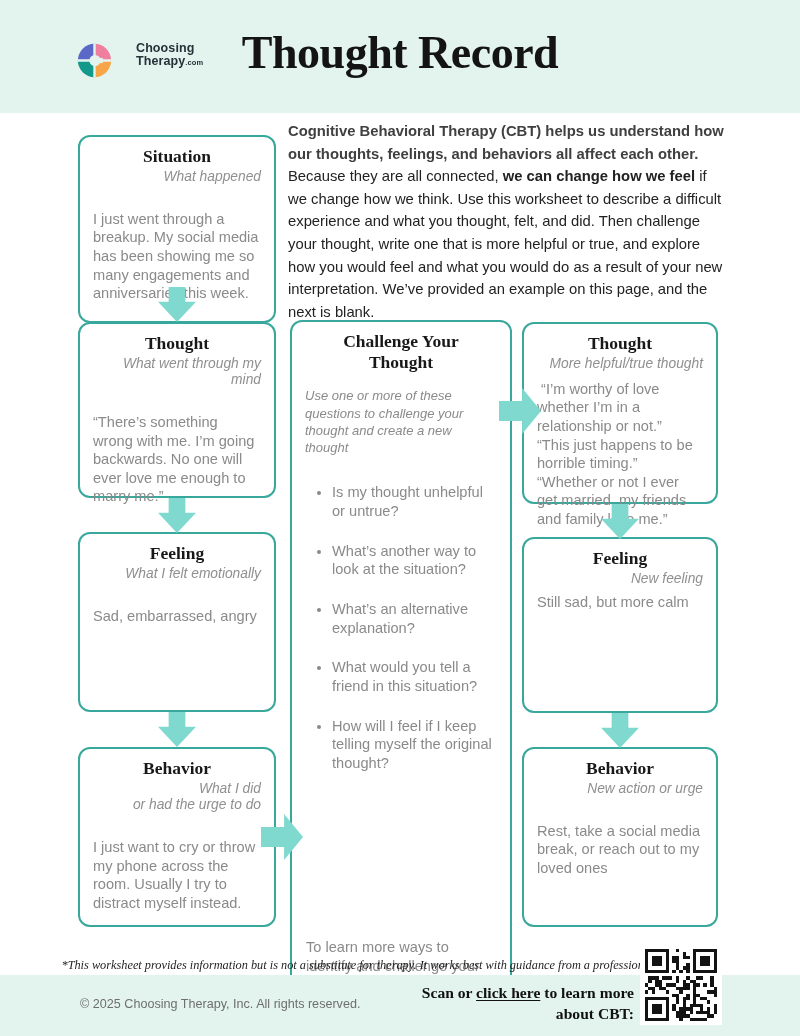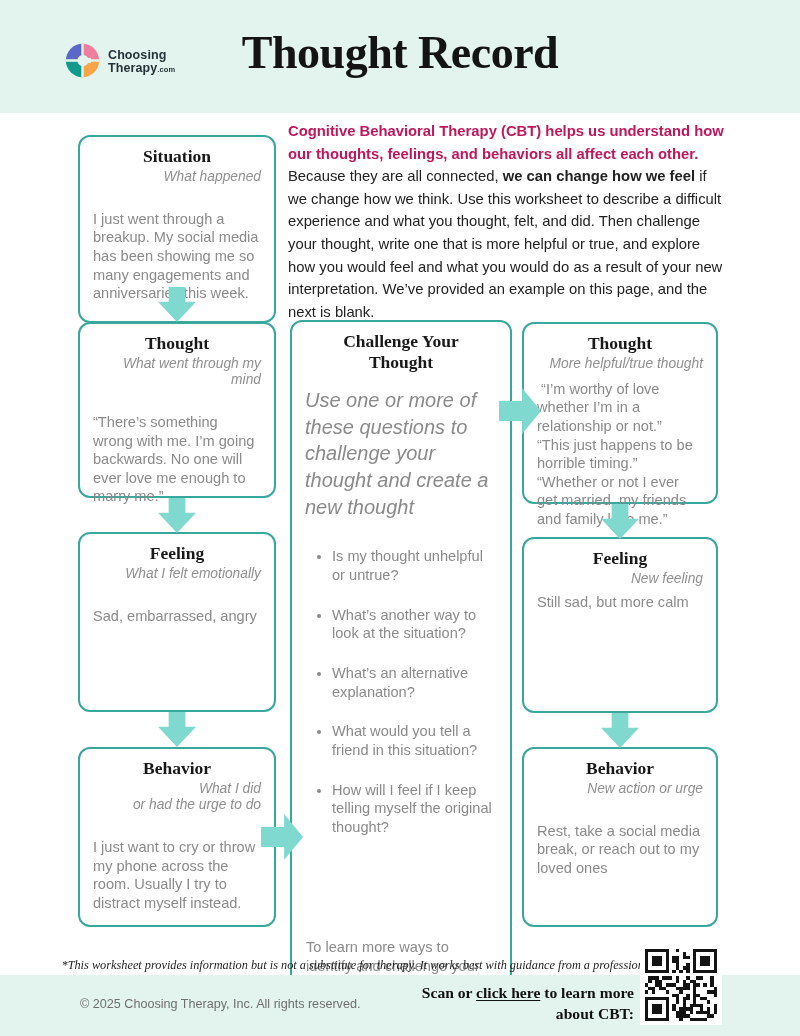--- a/index.html
+++ b/index.html
@@ -3,34 +3,34 @@
 <meta charset="utf-8">
 <style>
   * { margin:0; padding:0; box-sizing:border-box; }
   html,body { background:#ffffff; }
   #page {
     position:relative; width:800px; height:1036px; overflow:hidden;
     font-family:"Liberation Sans","DejaVu Sans",sans-serif; background:#ffffff;
   }
   
   .header { position:absolute; top:0; left:0; width:800px; height:113px; background:#E3F4EF; }
-  .logo { position:absolute; left:64px; top:42px; display:flex; align-items:center; gap:7px; }
+  .logo { position:absolute; left:76px; top:42px; display:flex; align-items:flex-start; gap:23px; }
   .logo-text { font-size:12.5px; font-weight:700; color:#253238; line-height:13px; letter-spacing:.1px; }
   .logo-text .dotcom { font-size:7.5px; font-weight:700; }
   .page-title {
     position:absolute; left:0; top:26px; width:800px; text-align:center;
     font-family:"Liberation Serif","DejaVu Serif",serif; font-weight:700;
     font-size:46px; color:#141414; letter-spacing:-.5px;
   }
   
   .intro {
     position:absolute; left:288px; top:120px; width:438px;
     font-size:14.8px; line-height:22.6px; color:#222222; text-align:left;
   }
-  .intro .hl { color:#be185d; font-weight:700; }
+  .intro .hl { color:#404040; font-weight:700; }
   .intro .b  { font-weight:700; }
   
   .wbox {
     position:absolute; background:#ffffff; border:2px solid #38A79C;
     border-radius:12px; padding:9px 13px 10px;
   }
   .wbox .btitle {
     font-family:"Liberation Serif","DejaVu Serif",serif; font-weight:700;
     font-size:17.5px; color:#181818; text-align:center; line-height:1.18;
   }
@@ -41,21 +41,21 @@
     color:#8A8A8A; font-size:14.6px; line-height:1.27; margin-top:25px; text-align:left;
   }
   .quote-lines div { white-space:pre-wrap; }
   
   .box-situation { left:78px; top:135px; width:198px; height:188px; }
   .box-thought-l { left:78px; top:322px; width:198px; height:176px; }
   .box-feeling-l { left:78px; top:532px; width:198px; height:180px; }
   .box-behavior-l{ left:78px; top:747px; width:198px; height:180px; }
   
   .box-challenge { left:290px; top:320px; width:222px; height:747px; }
-  .box-challenge .bintro { font-style:italic; color:#8A8A8A; font-size:20px; line-height:1.33; margin-top:15px; text-align:left; }
+  .box-challenge .bintro { font-style:italic; color:#8A8A8A; font-size:13px; line-height:1.33; margin-top:15px; text-align:left; }
   .box-challenge ul { margin:27px 0 16px 0; padding-left:27px; }
   .box-challenge li { color:#8A8A8A; font-size:14.6px; line-height:1.28; margin-bottom:21px; }
   .challenge-footer { position:absolute; left:14px; right:12px; bottom:13px; color:#8A8A8A; font-size:14.6px; line-height:1.3; text-align:left; }
   .challenge-footer u { text-underline-offset:2px; }
   
   .box-thought-r { left:522px; top:322px; width:196px; height:182px; }
   .box-thought-r .bbody { margin-top:8px; }
   .box-feeling-r { left:522px; top:537px; width:196px; height:176px; }
   .box-feeling-r .bbody { margin-top:6px; }
   .box-behavior-r{ left:522px; top:747px; width:196px; height:180px; }

